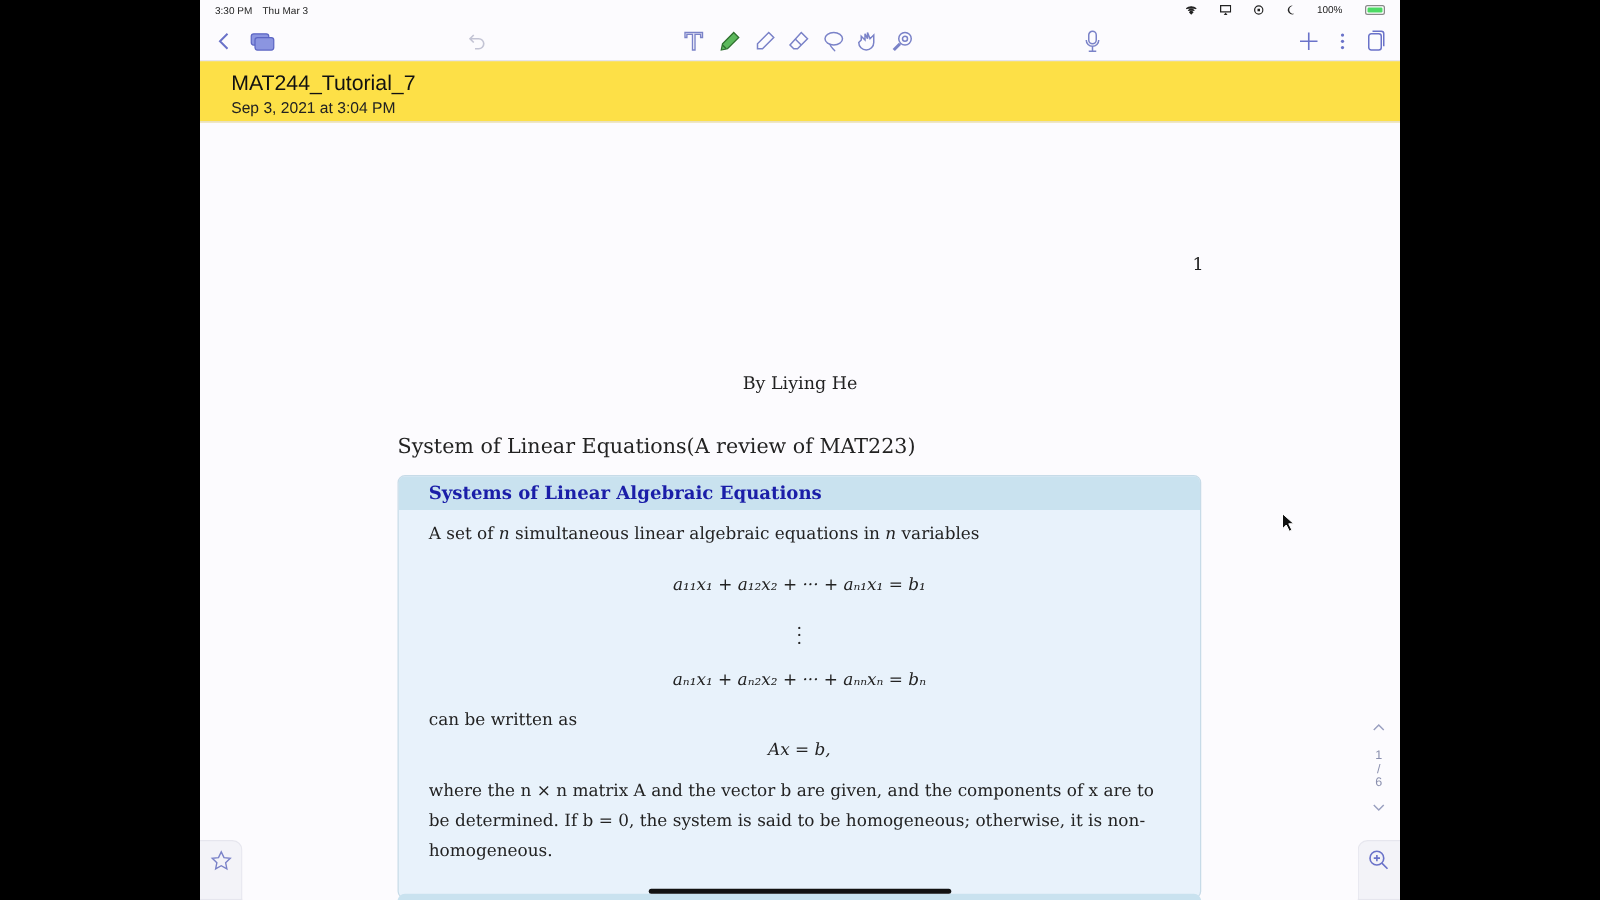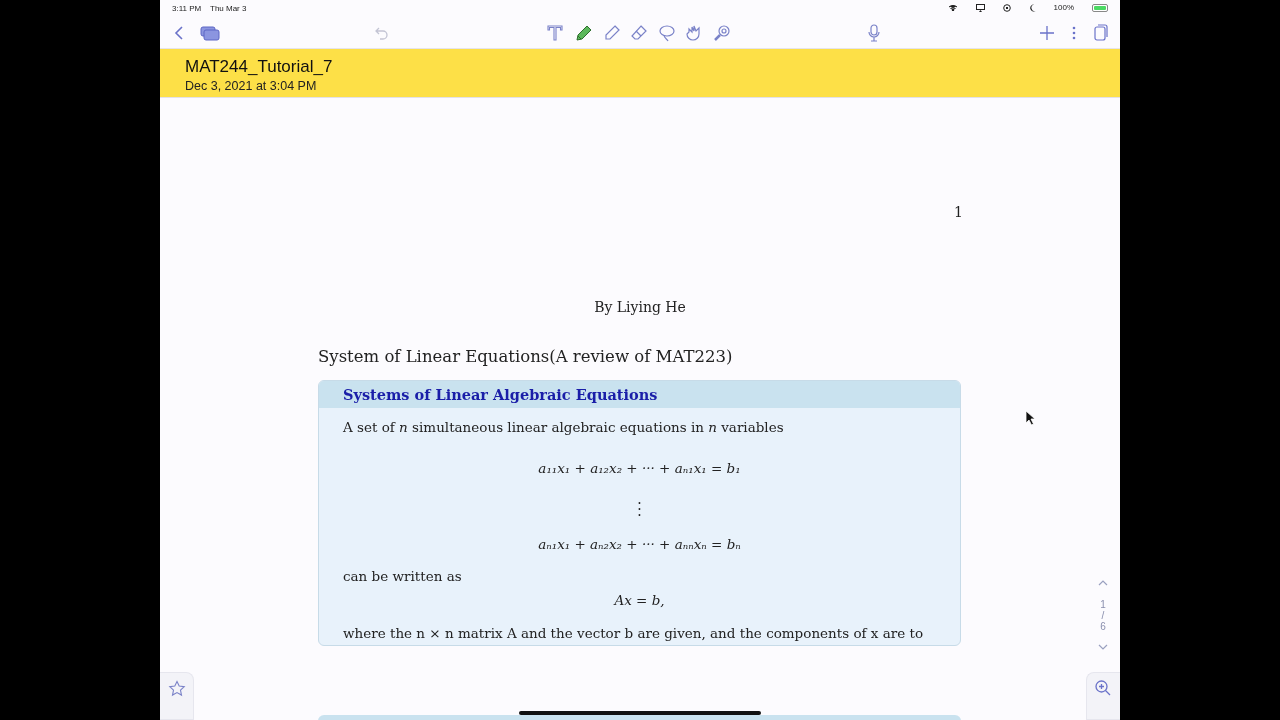--- a/index.html
+++ b/index.html
@@ -15,40 +15,40 @@
   .toolbar { position: absolute; top: 16px; left: 0; right: 0; height: 32px; }
   .tb-icon { position: absolute; top: 6px; width: 22px; height: 22px; display: flex; align-items: center; justify-content: center; color: #6a72c9; font-size: 16px; cursor: pointer; }
   .header { position: absolute; top: 48px; left: 0; right: 0; height: 50px; border-top: 1px solid #e6e4ea; border-bottom: 1px solid #e3e1e8; background: #fde047; }
   .doc-title { position: absolute; left: 25px; top: 8px; font-size: 17px; color: #111; }
   .doc-date { position: absolute; left: 25px; top: 30px; font-size: 12.5px; color: #222; }
   .page { position: absolute; top: 98px; left: 0; right: 0; bottom: 0; font-family: "DejaVu Serif", serif; color: #222; }
   .page-num { position: absolute; left: 794px; top: 106px; font-size: 14px; }
   .title { position: absolute; left: 0; width: 960px; top: 155px; text-align: center; font-size: 21px; font-weight: bold; letter-spacing: 0.3px; }
   .author { position: absolute; left: 0; width: 960px; top: 201px; text-align: center; font-size: 14px; }
   .section { position: absolute; left: 158px; top: 249px; font-size: 16.5px; font-weight: normal; }
-  .box { position: absolute; left: 158px; top: 282px; width: 643px; height: 266px; background: #e8f2fb; border: 1px solid #c7dbe8; border-radius: 6px; overflow: hidden; }
+  .box { position: absolute; left: 158px; top: 282px; width: 643px; height: 339px; background: #e8f2fb; border: 1px solid #c7dbe8; border-radius: 6px; overflow: hidden; }
   .box-head { height: 27px; background: #c9e2ef; padding-left: 24px; line-height: 27px; font-size: 14.5px; font-weight: bold; color: #1a1ea8; }
   .box-body { position: relative; font-size: 13.5px; }
   .para { position: absolute; left: 24px; right: 22px; line-height: 24px; }
   .eq { position: absolute; left: 0; right: 0; text-align: center; font-size: 13.5px; font-style: italic; }
   .vdots { position: absolute; left: 0; right: 0; text-align: center; font-size: 14px; line-height: 6px; }
   .box2 { position: absolute; left: 158px; top: 617px; width: 643px; height: 20px; background: #c9e2ef; border-radius: 6px 6px 0 0; }
   .home-ind { position: absolute; left: 359px; top: 711px; width: 242px; height: 4px; background: #111; border-radius: 2px; }
   .side-ctrl { position: absolute; right: 6px; top: 578px; width: 22px; text-align: center; color: #8a8fae; font-size: 10px; }
   .zoom-btn { position: absolute; right: 0; top: 672px; width: 34px; height: 48px; background: #f3f3f8; border: 1px solid #e6e6ee; border-right: none; border-radius: 8px 0 0 0; }
   .star-btn { position: absolute; left: 0; top: 672px; width: 34px; height: 48px; background: #f3f3f8; border: 1px solid #e6e6ee; border-left: none; border-radius: 0 8px 0 0; }
   .cursor { position: absolute; left: 1025px; top: 410px; width: 12px; height: 16px; }
 </style>
 </head>
 <body>
 
 <div class="screen">
 
   <div class="status">
-    <span class="time">3:11 PM</span>
+    <span class="time">3:30 PM</span>
     <span class="date">Thu Mar 3</span>
     <div class="right">
       <svg width="10" height="8" viewBox="0 0 10 8">
           <path d="M1 3a6 6 0 0 1 8 0M2.5 4.5a4 4 0 0 1 5 0M5 7l1.2-1.2a1.7 1.7 0 0 0-2.4 0z" stroke="#222" stroke-width="1" fill="#222"></path>
         </svg>
       <svg width="9" height="8" viewBox="0 0 9 8">
           <rect x="0.5" y="0.5" width="8" height="5" fill="none" stroke="#222"></rect>
           <path d="M3 8l1.5-2 1.5 2z" fill="#222"></path>
         </svg>
       <svg width="8" height="8" viewBox="0 0 8 8">
@@ -144,21 +144,21 @@
     <div class="tb-icon" style="left:930px">
       <svg width="16" height="18" viewBox="0 0 16 18">
           <rect x="2" y="3" width="10" height="13" rx="2" fill="none" stroke="#6a72c9" stroke-width="1.2"></rect>
           <path d="M5 1h7a2 2 0 0 1 2 2v10" stroke="#6a72c9" stroke-width="1.2" fill="none"></path>
         </svg>
     </div>
   </div>
 
   <div class="header">
     <div class="doc-title">MAT244_Tutorial_7</div>
-    <div class="doc-date">Dec 3, 2021 at 3:04 PM</div>
+    <div class="doc-date">Sep 3, 2021 at 3:04 PM</div>
   </div>
 
   <div class="page">
     <div class="page-num">1</div>
     <div class="author">By Liying He</div>
     <div class="section">System of Linear Equations(A review of MAT223)</div>
 
     <div class="box">
       <div class="box-head">Systems of Linear Algebraic Equations</div>
       <div class="box-body">

